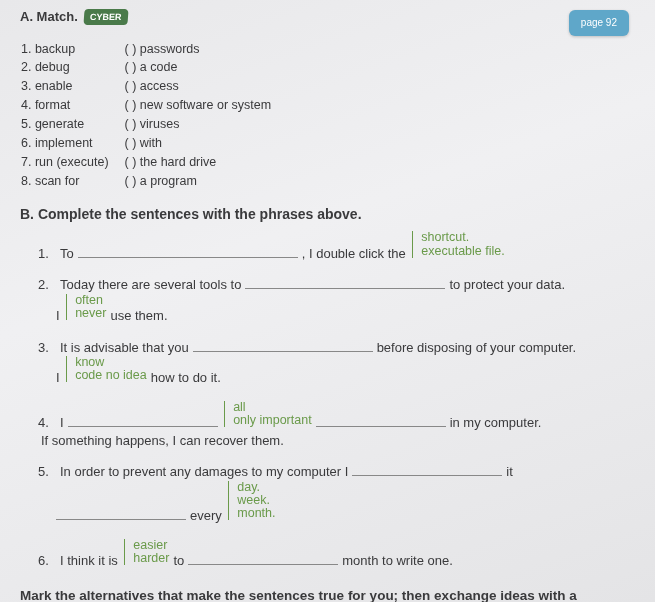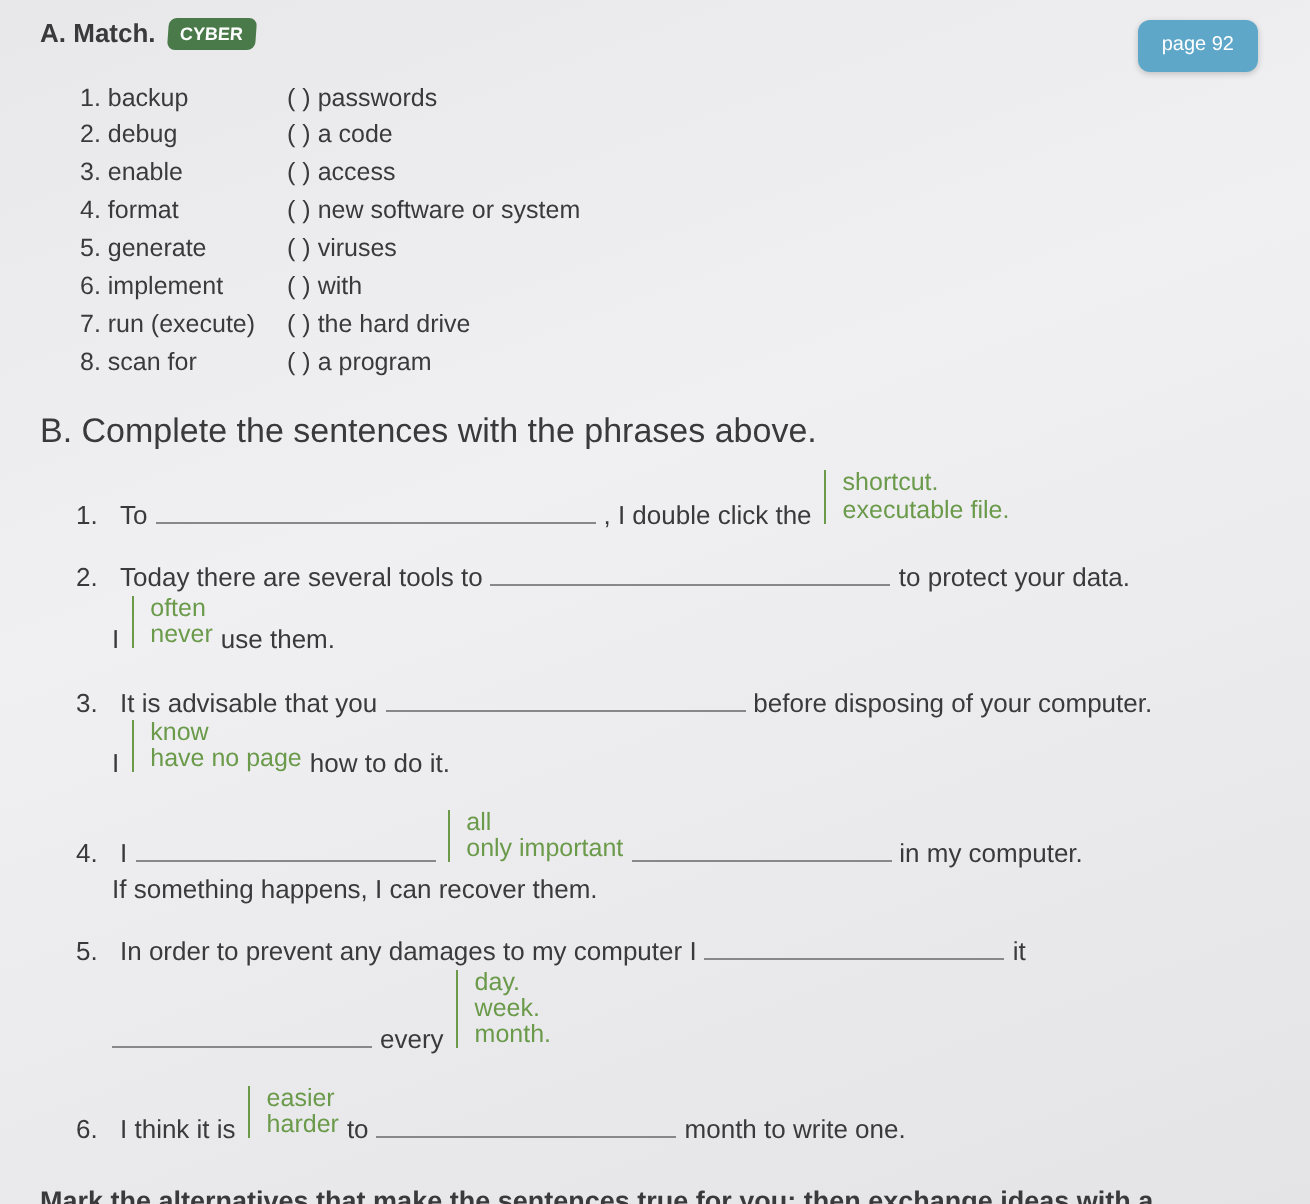--- a/index.html
+++ b/index.html
@@ -19,23 +19,23 @@
   .sect-A-title { font-weight: bold; font-size: 13px; display: flex; align-items: center; gap: 6px; text-align: right; }
   .badge-cyber {
     display: inline-block; background: #4a7a4a; color: #fff; font-size: 9px;
     padding: 2px 6px; border-radius: 4px; transform: skewX(-4deg);
   }
   .badge-page {
     background: #5fa7c9; color: #fff; font-size: 10px; padding: 6px 12px;
     border-radius: 6px; box-shadow: 0 1px 3px rgba(0,0,0,0.2);
     margin-top: 2px; margin-right: 6px; text-align: center;
   }
-  .match-block { display: flex; gap: 16px; margin: 4px 0 14px 20px; font-size: 12.5px; }
+  .match-block { display: flex; gap: 16px; margin: 4px 0 14px 1px; font-size: 12.5px; }
   .match-left div, .match-right div { padding: 1px 0; }
-  .sect-title { font-weight: normal; font-size: 17px; margin: 10px 0 8px 0; }
+  .sect-title { font-weight: bold; font-size: 14px; margin: 10px 0 8px 0; }
   .item { margin: 0 0 14px 18px; position: relative; }
   .line { display: flex; flex-wrap: wrap; align-items: baseline; gap: 4px; }
   .blank {
     display: inline-block; border-bottom: 1px solid #888; height: 0.95em;
     vertical-align: baseline;
   }
   .blank.w220 { width: 220px; }
   .blank.w200 { width: 200px; }
   .blank.w180 { width: 180px; }
   .blank.w150 { width: 150px; }
@@ -130,21 +130,21 @@
     <span>It is advisable that you</span>
     <span class="blank w180"></span>
     <span>before disposing of your computer.</span>
   </div>
   <div class="line" style="margin-left:18px;">
     <span>I</span>
     <span class="opts">
       <span class="optbar"></span>
       <span class="optstack">
         <span>know</span>
-        <span>have no page</span>
+        <span>code no idea</span>
       </span>
     </span>
     <span>how to do it.</span>
   </div>
 </div>
 
 <div class="item">
   <div class="line">
     <span class="num">4.</span>
     <span>I</span>
@@ -152,21 +152,21 @@
     <span class="opts">
       <span class="optbar"></span>
       <span class="optstack">
         <span>all</span>
         <span>only important</span>
       </span>
     </span>
     <span class="blank w130"></span>
     <span>in my computer.</span>
   </div>
-  <div class="line" style="margin-left:18px;">
+  <div class="line" style="margin-left:3px;">
     <span>If something happens, I can recover them.</span>
   </div>
 </div>
 
 <div class="item">
   <div class="line">
     <span class="num">5.</span>
     <span>In order to prevent any damages to my computer I</span>
     <span class="blank w150"></span>
     <span>it</span>

